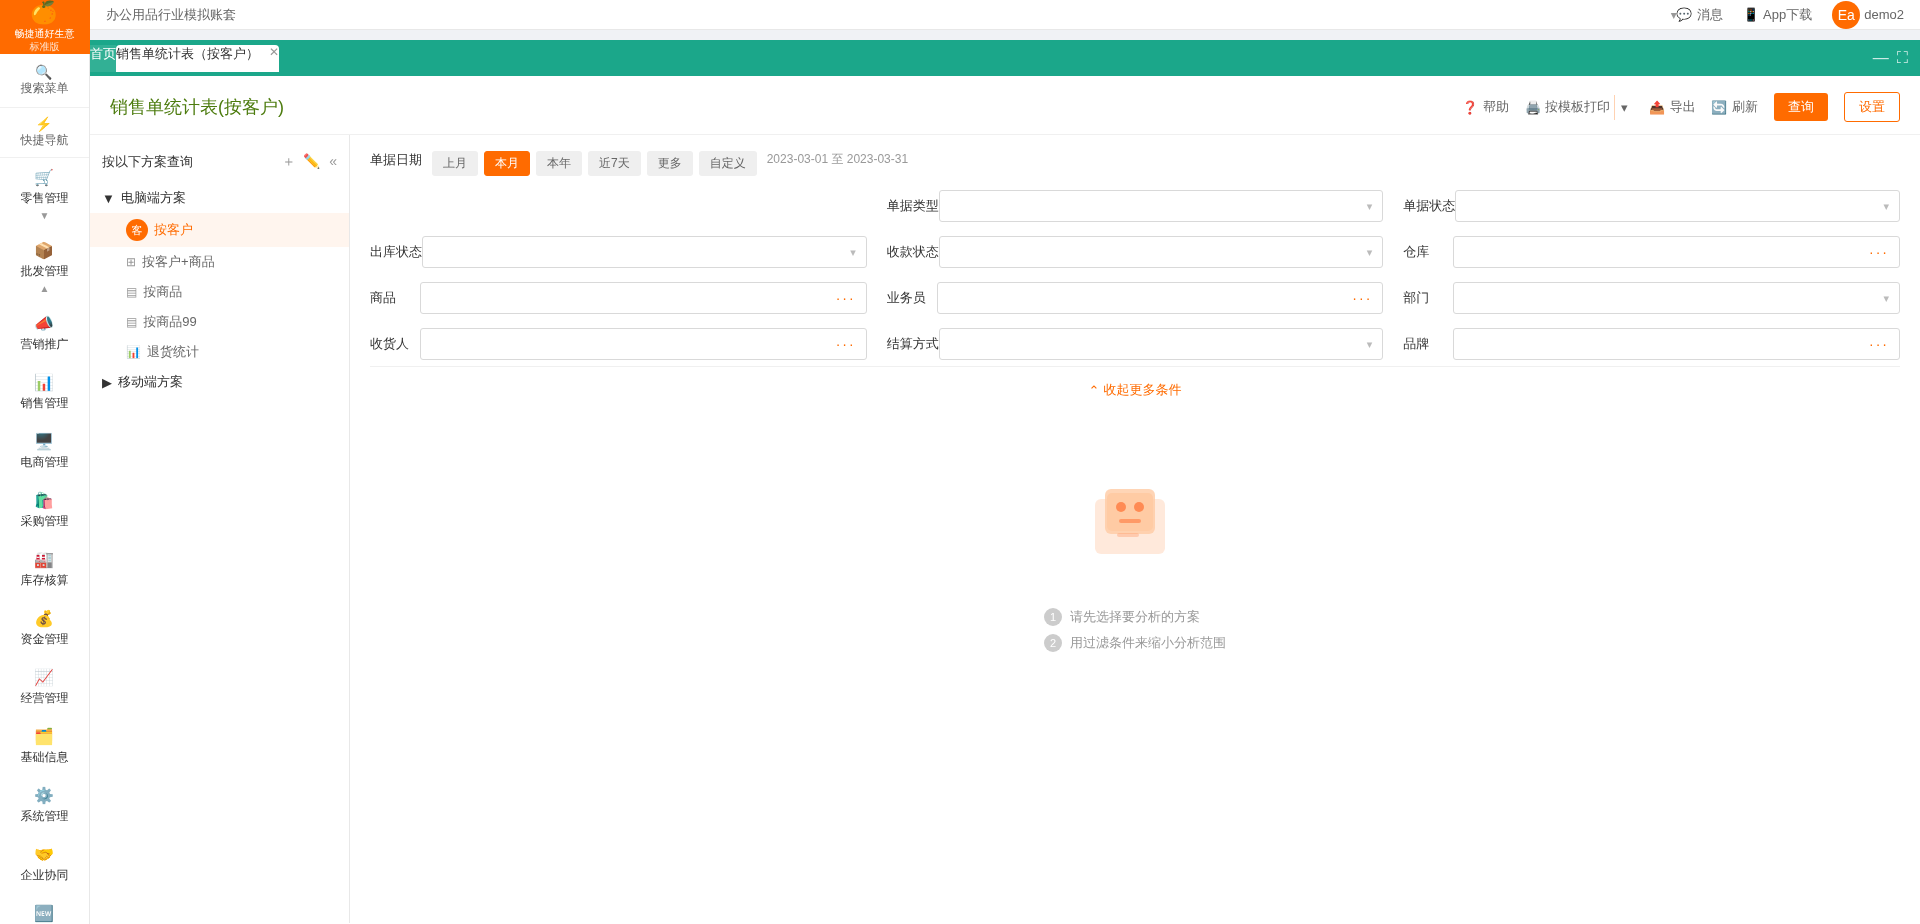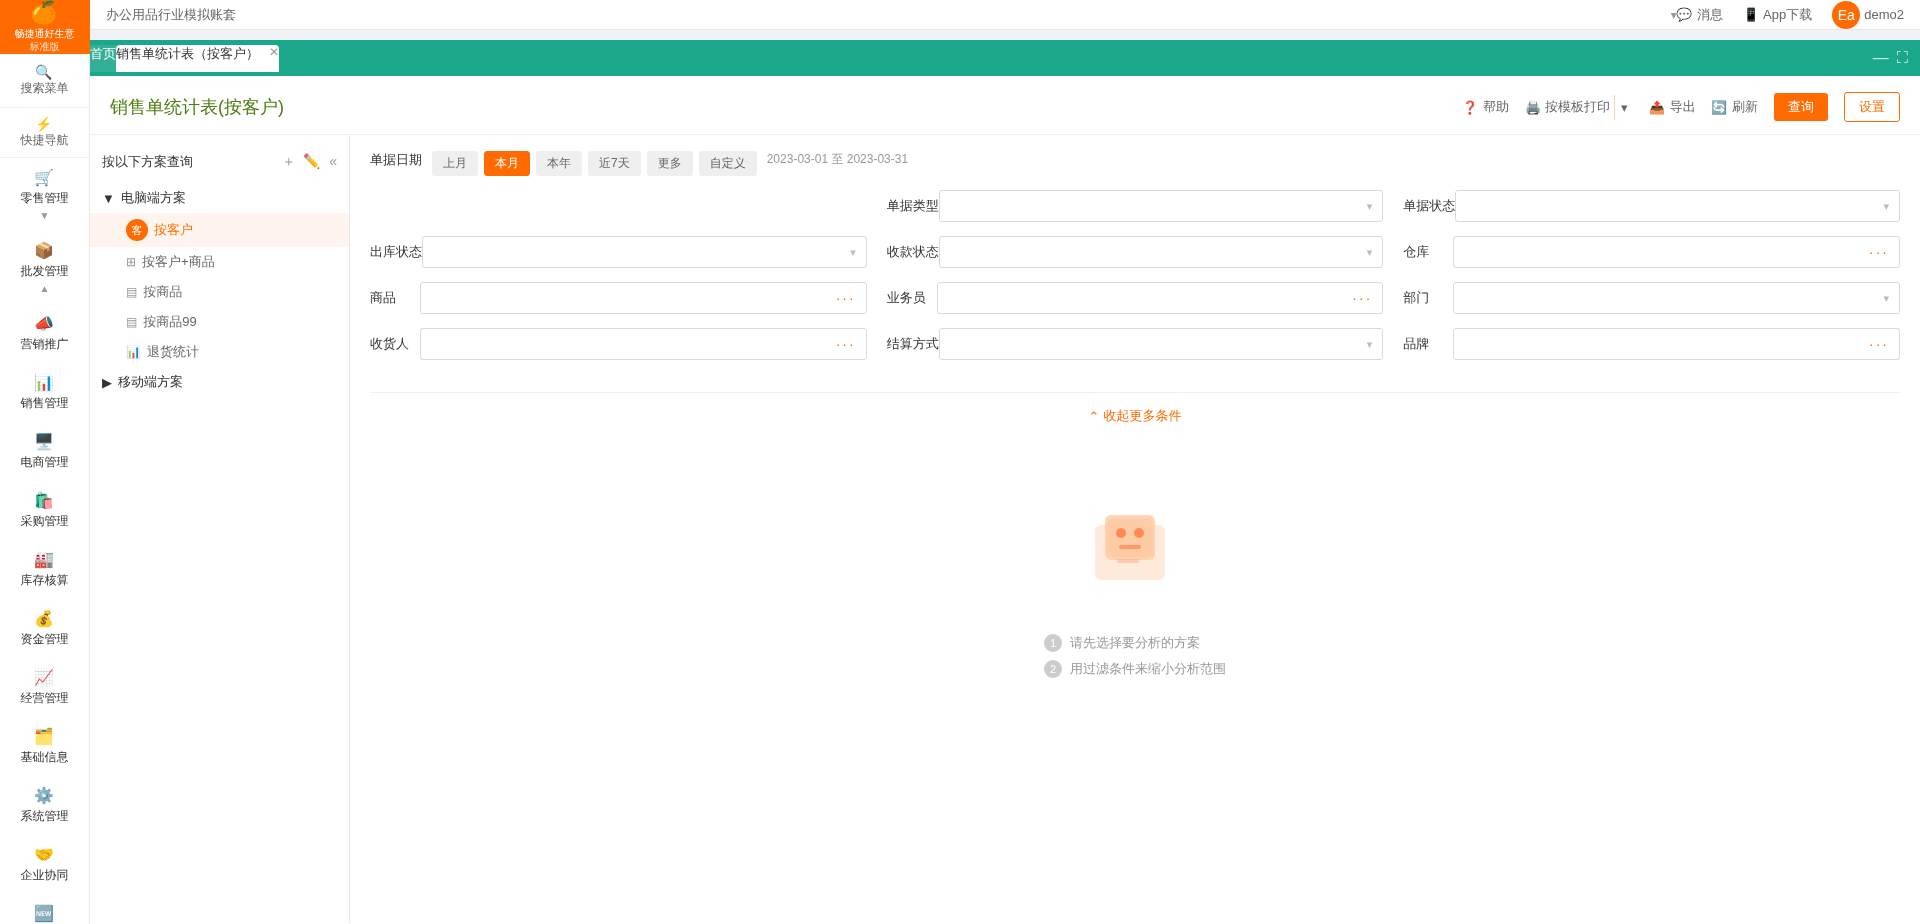--- a/index.html
+++ b/index.html
@@ -427,21 +427,21 @@
         </div>
         <div class="filter-item">
           <span class="filter-label">部门</span>
           <div class="filter-control">
             <span></span>
             <span class="fc-arrow">▾</span>
           </div>
         </div>
       </div>
 
-      <div class="filter-grid" style="margin-bottom:32px;">
+      <div class="filter-grid" style="margin-bottom:6px;">
         <div class="filter-item">
           <span class="filter-label">收货人</span>
           <div class="filter-control">
             <span></span>
             <span class="fc-dots">···</span>
           </div>
         </div>
         <div class="filter-item">
           <span class="filter-label">结算方式</span>
           <div class="filter-control">

